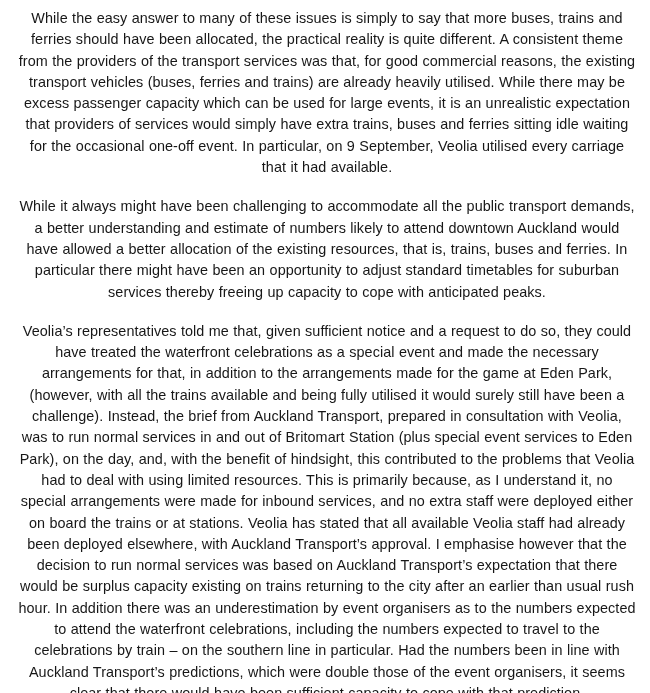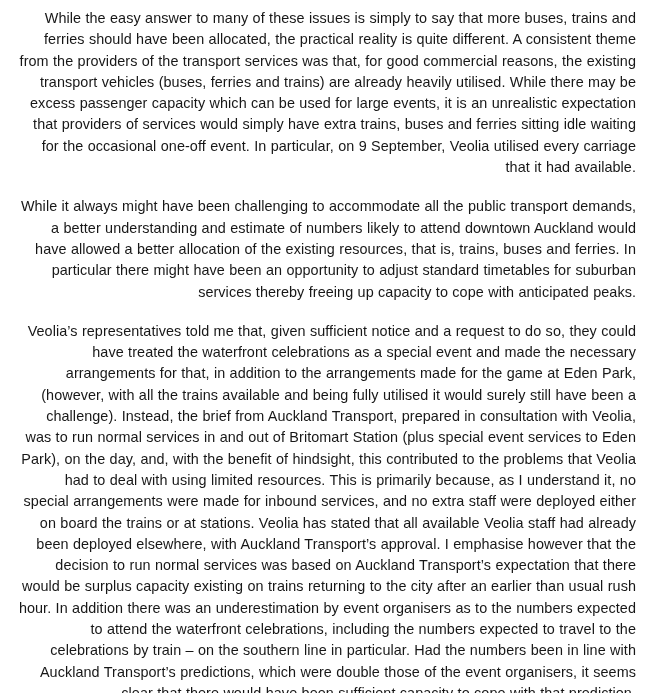--- a/index.html
+++ b/index.html
@@ -17,21 +17,21 @@
   .page {
     width: 650px;
     height: 693px;
     box-sizing: border-box;
     padding: 8px 14px 0 14px;
     background: #ffffff;
   }
   .para {
     font-size: 14.4px;
     line-height: 21.3px;
-    text-align: right;
+    text-align: center;
     margin: 0 0 17px 4px;
     letter-spacing: 0.005em;
     word-spacing: 0.02em;
     color: #171717;
   }
   .para:last-child {
     margin-bottom: 0;
   }
   .p1 { margin-bottom: 18px; }
   .p2 { margin-bottom: 18px; }

